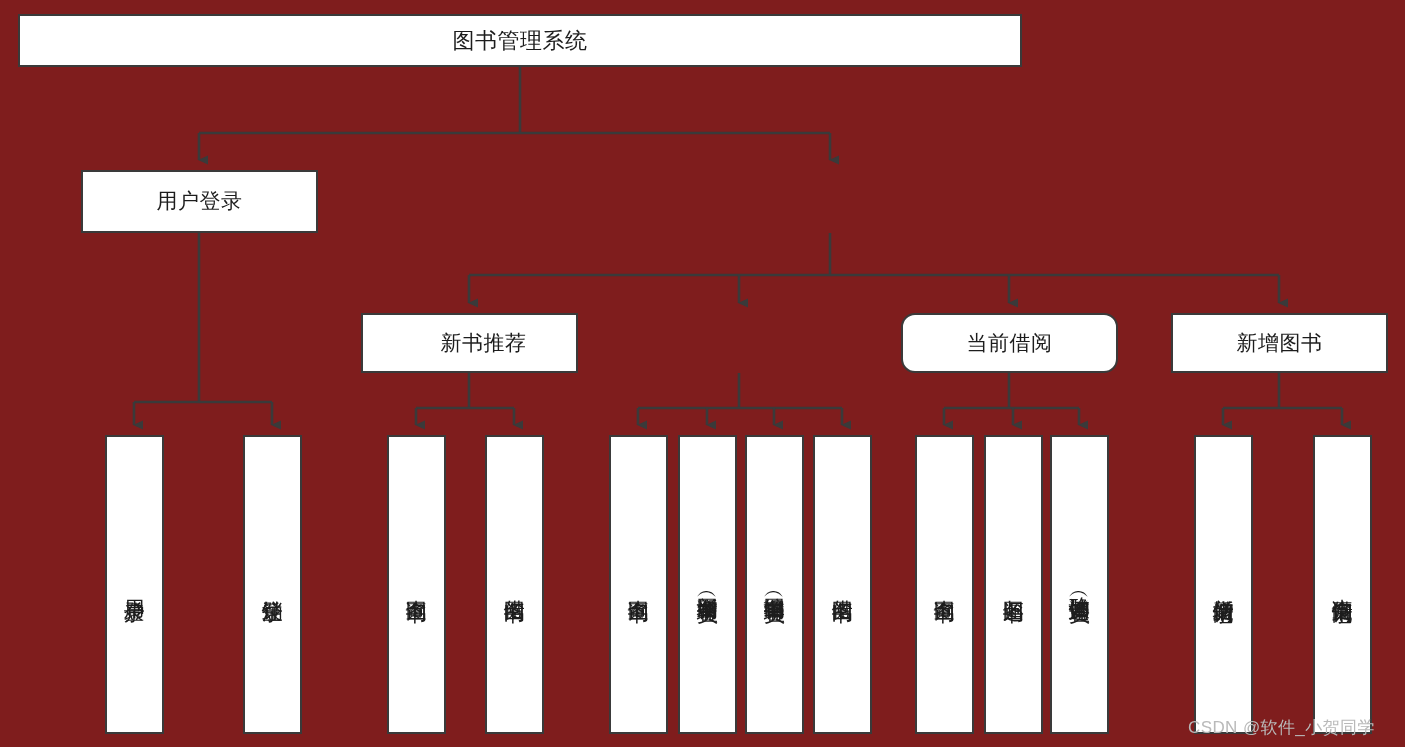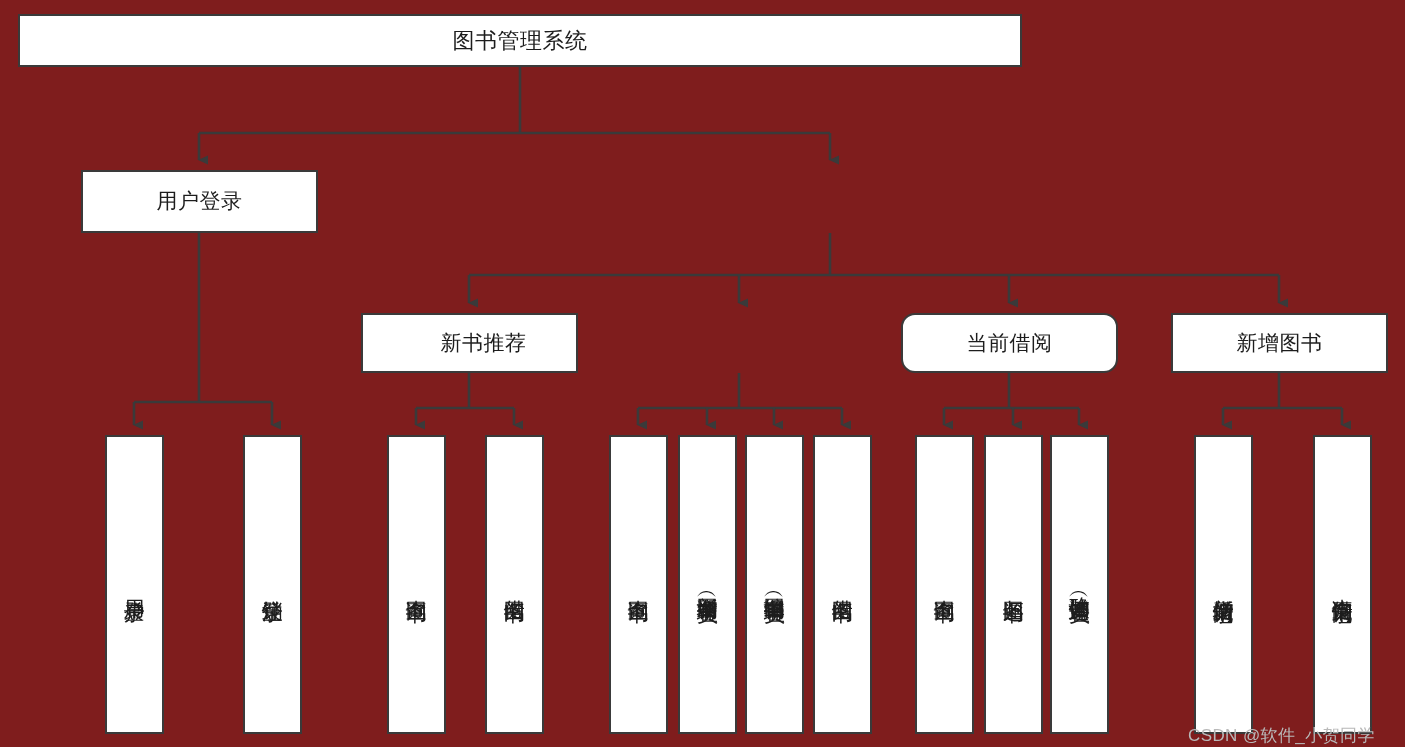--- a/index.html
+++ b/index.html
@@ -170,15 +170,15 @@
   <div class="node vertical" id="node-leaf-10" style="left: 1050px; top: 435px; width: 59px; height: 299px; border-color: rgb(58, 58, 58); background: rgb(255, 255, 255);">
     <span class="label" style="color: rgb(29, 29, 29);">确认归还（管理员）</span>
   </div>
   <div class="node vertical" id="node-leaf-11" style="left: 1194px; top: 435px; width: 59px; height: 299px; border-color: rgb(58, 58, 58); background: rgb(255, 255, 255);">
     <span class="label" style="color: rgb(29, 29, 29);">新增借阅记录</span>
   </div>
   <div class="node vertical" id="node-leaf-12" style="left: 1313px; top: 435px; width: 59px; height: 299px; border-color: rgb(58, 58, 58); background: rgb(255, 255, 255);">
     <span class="label" style="color: rgb(29, 29, 29);">查询借阅记录</span>
   </div>
 
-  <div class="watermark" id="watermark" style="left: 1188px; top: 716px; color: rgb(185, 185, 185); margin-top: 8px;">CSDN @软件_小贺同学</div>
+  <div class="watermark" id="watermark" style="left: 1188px; top: 716px; color: rgb(185, 185, 185);">CSDN @软件_小贺同学</div>
 
 </div>
 
 </body></html>

